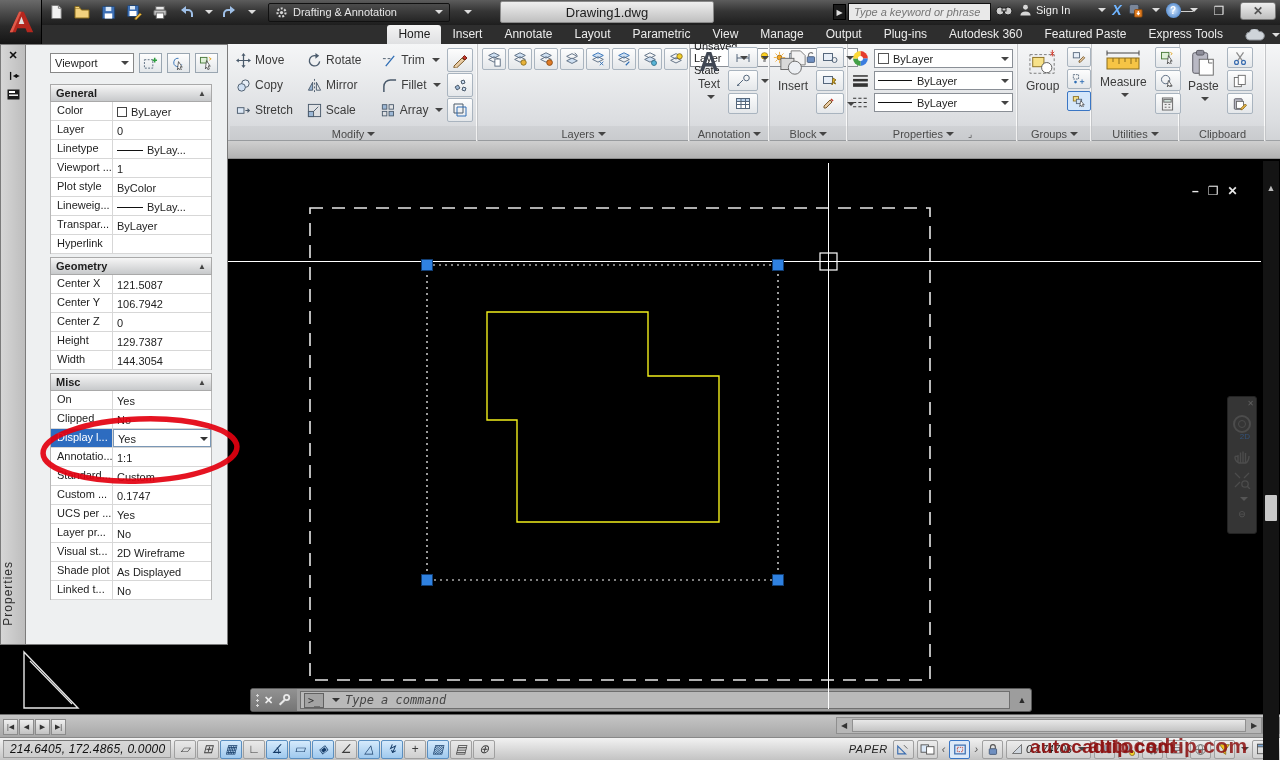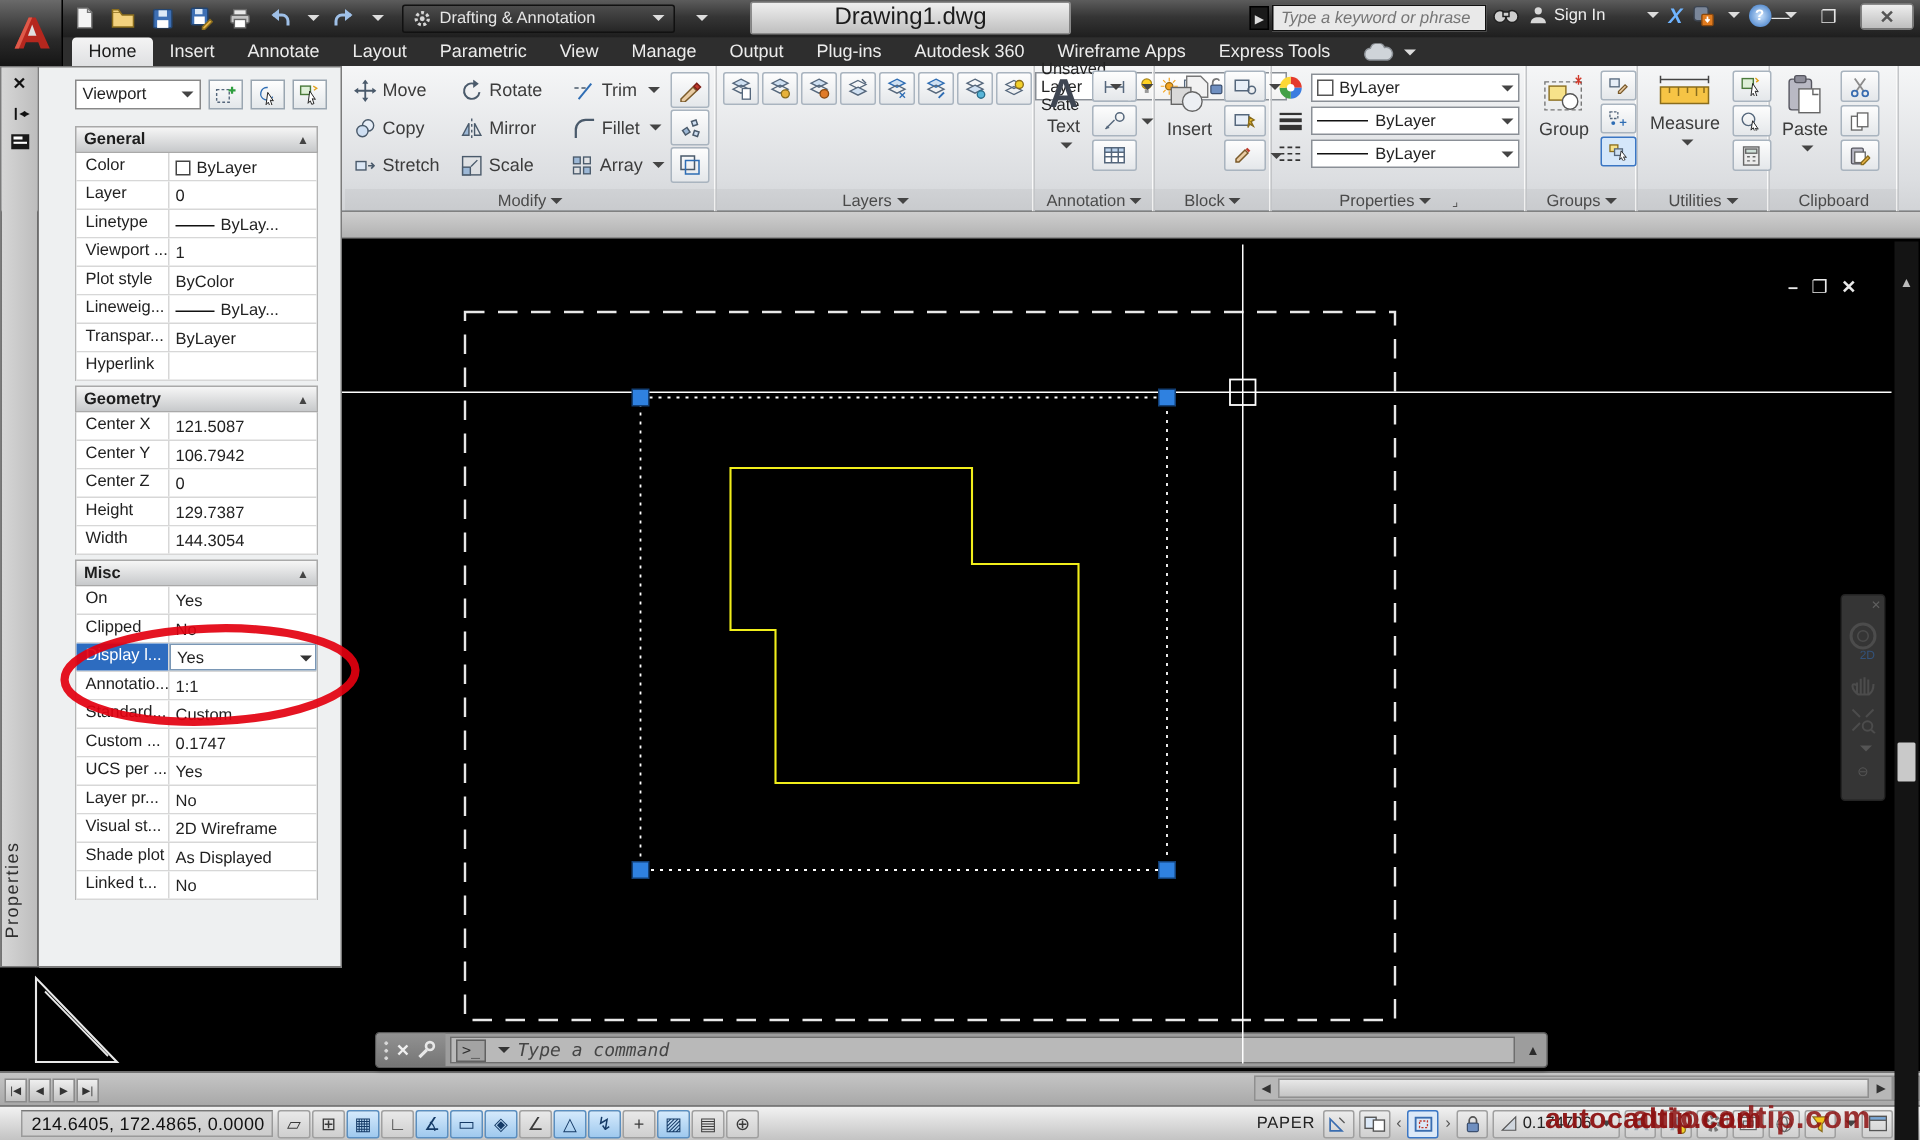--- a/index.html
+++ b/index.html
@@ -20,40 +20,40 @@
           background:linear-gradient(#6a6a6a,#2a2a2a 60%,#151515);
           border-right:1px solid #000; display:flex; align-items:center; justify-content:center; }
   .qat { position:absolute; left:46px; top:2px; display:flex; align-items:center; gap:6px; }
   .qbtn { width:20px; height:20px; display:flex; align-items:center; justify-content:center; border-radius:2px; }
   .wspill { display:flex; align-items:center; gap:5px; height:19px; padding:0 6px;
             background:linear-gradient(#4c4c4c,#262626); border:1px solid #111; border-radius:2px;
             color:#e6e6e6; font-size:11px; margin-left:6px; width:182px; }
   .wspill .lbl { flex:1; }
   .plaque { position:absolute; left:500px; top:1px; width:214px; height:22px; border-radius:2px;
             background:linear-gradient(#efefef,#bfbfbf); border:1px solid #8a8a8a;
-            color:#1c1c1c; font-size:16px; display:flex; align-items:center; justify-content:center; }
+            color:#1c1c1c; font-size:13px; display:flex; align-items:center; justify-content:center; }
   .expander { position:absolute; left:833px; top:4px; width:13px; height:16px; background:#1a1a1a;
               border:1px solid #000; color:#ddd; font-size:8px; display:flex; align-items:center; justify-content:center; }
   .search { position:absolute; left:848px; top:3px; width:143px; height:18px; background:#e9e9e9;
             border:1px solid #101010; font-style:italic; color:#6d6d6d; font-size:11px; padding:0 5px;
             font-family:"Liberation Sans",sans-serif; }
   .infocenter { position:absolute; left:995px; top:2px; display:flex; align-items:center; gap:6px; color:#e8e8e8; }
   .signin { font-size:11px; color:#eee; }
   .xlogo { color:#6fb4ff; font-weight:bold; font-style:italic; font-size:14px; }
   .helpdot { width:15px; height:15px; border-radius:50%; background:radial-gradient(#cfe6ff,#2f6fc0);
              color:#fff; font-size:10px; font-weight:bold; display:flex; align-items:center; justify-content:center; }
   .winbtns { position:absolute; right:4px; top:2px; display:flex; align-items:center; gap:10px; }
   .winbtns .wb { color:#e4e4e4; font-size:12px; width:22px; text-align:center; }
   .winbtns .close { width:36px; height:18px; background:linear-gradient(#efefef,#bdbdbd);
                     border:1px solid #777; border-radius:3px; color:#555; font-weight:bold;
                     display:flex; align-items:center; justify-content:center; }
 
   
   .ribtabs { position:absolute; left:0; top:25px; width:1280px; height:19px; background:#2e2e2e;
-             display:flex; align-items:flex-end; padding-left:48px; }
+             display:flex; align-items:flex-end; padding-left:48px;justify-content:flex-end; }
   .rtab { color:#ececec; font-size:12px; padding:2px 11px 3px; cursor:default; }
   .rtab.active { background:linear-gradient(#f4f4f4,#dfe0e2); color:#1c1c1c; border-radius:3px 3px 0 0; }
   .cloud { display:flex; align-items:center; gap:3px; margin-left:10px; padding-bottom:3px; }
 
   
   .ribbon { position:absolute; left:0; top:44px; width:1280px; height:97px;
             background:linear-gradient(#f5f6f7,#dcdee1 78%,#d2d4d7); border-bottom:1px solid #9fa2a5;
             display:flex; padding-left:230px; }
   .panel { height:97px; display:flex; flex-direction:column; border-right:1px solid #c3c5c8;
            box-shadow:inset -1px 0 0 #fafafa; }
@@ -147,21 +147,21 @@
   .ltab.active { background:#fdfdfd; font-weight:bold; z-index:2; position:relative; }
   .hscroll { position:absolute; left:836px; top:2px; width:426px; height:17px; background:#b7b7b7;
              border:1px solid #8f8f8f; display:flex; align-items:center; }
   .hs-ar { width:14px; text-align:center; font-size:8px; color:#333; }
   .hthumb { flex:1; height:13px; margin:0 1px; background:linear-gradient(#e8e8e8,#c4c4c4); border:1px solid #909090; }
   .tcorner { position:absolute; right:0; top:2px; width:18px; height:17px; background:#c2c2c2; border:1px solid #8f8f8f; }
 
   
   .statusbar { position:absolute; left:0; top:737px; width:1280px; height:23px;
                background:linear-gradient(#f2f2f2,#c3c3c3); border-top:1px solid #888;
-               display:flex; align-items:center; padding:0 14px; gap:2px; }
+               display:flex; align-items:center; padding:0 3px; gap:2px;font-style:italic; }
   .coords { width:168px; height:18px; border:1px solid #9a9a9a; border-top-color:#777;
             background:linear-gradient(#d8d8d8,#cdcdcd); color:#111; font-size:12px;
             display:flex; align-items:center; padding-left:6px; letter-spacing:.2px; }
   .tgl { width:22px; height:19px; margin-left:1px; border:1px solid #a0a0a0; border-radius:2px;
          background:linear-gradient(#e9e9e9,#cfcfcf); color:#3a3a3a; font-size:12px;
          display:flex; align-items:center; justify-content:center; }
   .tgl.on { background:linear-gradient(#d5eafc,#9fc9ee); border-color:#5b8fc0; color:#143a66; }
   .sb-right { margin-left:auto; display:flex; align-items:center; gap:3px; padding-right:4px; }
   .sb-paper { font-size:11px; color:#222; margin-right:2px; letter-spacing:.5px; }
   .sbtn { width:21px; height:19px; border:1px solid #a0a0a0; border-radius:2px;
@@ -292,21 +292,21 @@
     <span class="rtab active">Home</span>
       <span class="rtab">Insert</span>
       <span class="rtab">Annotate</span>
       <span class="rtab">Layout</span>
       <span class="rtab">Parametric</span>
       <span class="rtab">View</span>
       <span class="rtab">Manage</span>
       <span class="rtab">Output</span>
       <span class="rtab">Plug-ins</span>
       <span class="rtab">Autodesk 360</span>
-      <span class="rtab">Wireframe Apps</span>
+      <span class="rtab">Featured Paste</span>
       <span class="rtab">Express Tools</span>
     <span class="cloud">
       <svg width="22" height="12" viewBox="0 0 22 12">
           <path d="M5 11a4 4 0 0 1 .6-7.9A5 5 0 0 1 15 2.6 4 4 0 0 1 17 11z" fill="#cfd4d9" stroke="#8b9096"></path>
         </svg>
       <span class="tri lt"></span>
     </span>
   </div>
 
   <div class="ribbon">

